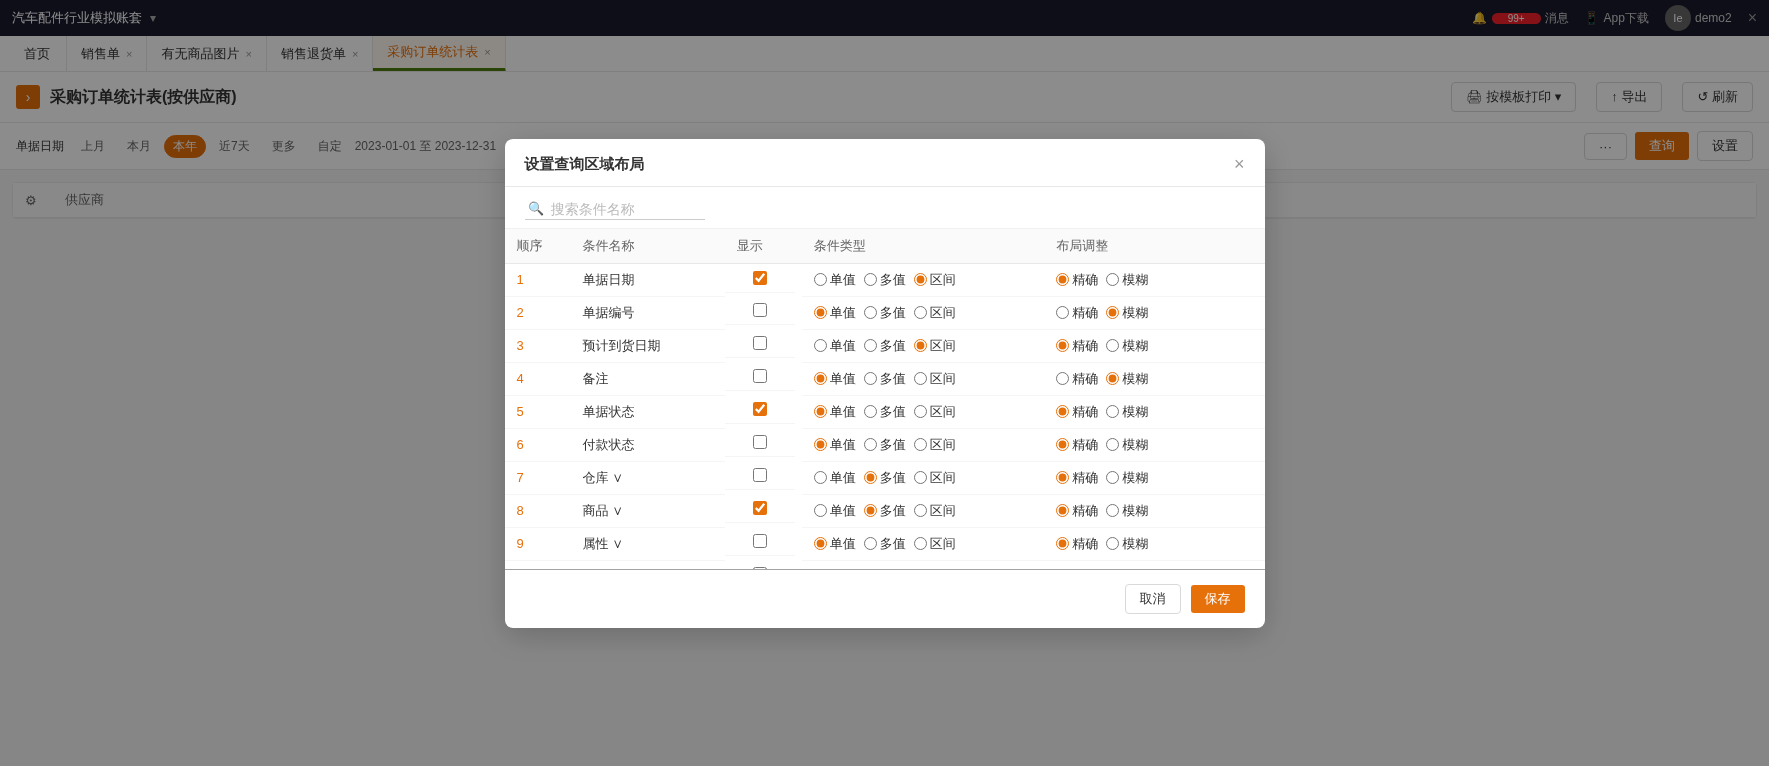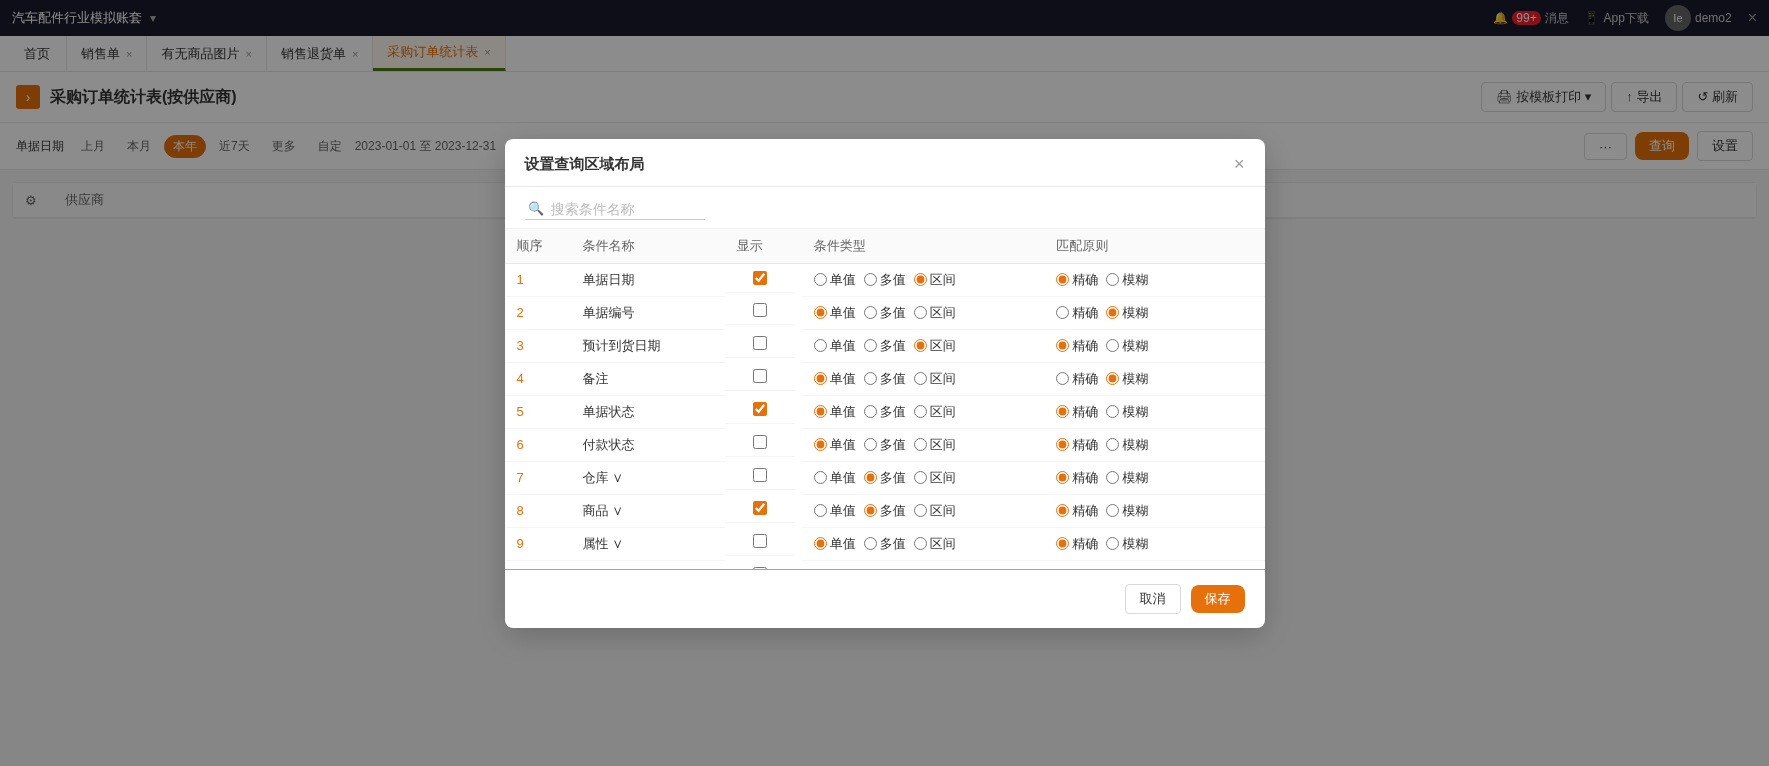--- a/index.html
+++ b/index.html
@@ -13,21 +13,21 @@
       align-items: center;
       justify-content: space-between;
       padding: 0 12px;
       color: #ccc;
       font-size: 12px;
     }
     .top-bar-left { display: flex; align-items: center; gap: 8px; }
     .top-bar-title { color: #fff; font-size: 13px; }
     .top-bar-right { display: flex; align-items: center; gap: 16px; }
     .top-bar-right .badge-btn { display: flex; align-items: center; gap: 4px; color: #ccc; cursor: pointer; }
-    .badge { background: #f5222d; color: #fff; border-radius: 8px; padding: 0 4px; font-size: 12px; }
+    .badge { background: #f5222d; color: #fff; border-radius: 8px; padding: 0 16px; font-size: 10px; }
     .avatar { width: 26px; height: 26px; border-radius: 50%; background: #666; display: flex; align-items: center; justify-content: center; color: #fff; font-size: 11px; }
     .close-top { color: #999; cursor: pointer; font-size: 16px; }
 
     
     .tab-bar {
       height: 36px;
       background: #fff;
       display: flex;
       align-items: center;
       border-bottom: 1px solid #e8e8e8;
@@ -59,36 +59,36 @@
 
     .page-header {
       background: #fff;
       padding: 10px 16px;
       display: flex;
       align-items: center;
       justify-content: space-between;
       border-bottom: 1px solid #e8e8e8;
     }
     .page-title { font-size: 16px; font-weight: bold; color: #333; }
-    .page-actions { display: flex; gap: 5px; align-items: flex-end; }
+    .page-actions { display: flex; gap: 20px; align-items: flex-end; }
 
     .toolbar {
       background: #fff;
       padding: 8px 16px;
       display: flex;
       align-items: center;
       gap: 8px;
       border-bottom: 1px solid #e8e8e8;
     }
 
     .btn-orange {
       background: #e6700a;
       color: #fff;
       border: none;
-      border-radius: 8px;
+      border-radius: 3px;
       padding: 5px 14px;
       cursor: pointer;
       font-size: 13px;
     }
     .btn-default {
       background: #fff;
       color: #333;
       border: 1px solid #d9d9d9;
       border-radius: 4px;
       padding: 5px 14px;
@@ -401,21 +401,21 @@
 
       <div class="dialog-body">
         <div class="table-scroll">
           <table class="field-table">
             <thead>
               <tr>
                 <th class="col-order">顺序</th>
                 <th class="col-name">条件名称</th>
                 <th class="col-display">显示</th>
                 <th class="col-type">条件类型</th>
-                <th class="col-match">匹配原则</th>
+                <th class="col-match">布局调整</th>
               </tr>
             </thead>
             <tbody id="field-table-body">
             <tr>
                   <td class="col-order" style="color: rgb(230, 112, 10);">1</td>
                   <td class="col-name">单据日期</td>
                   <td class="col-display checkbox-item">
                     <input type="checkbox" checked="" style="">
                   </td>
                   <td class="col-type">

